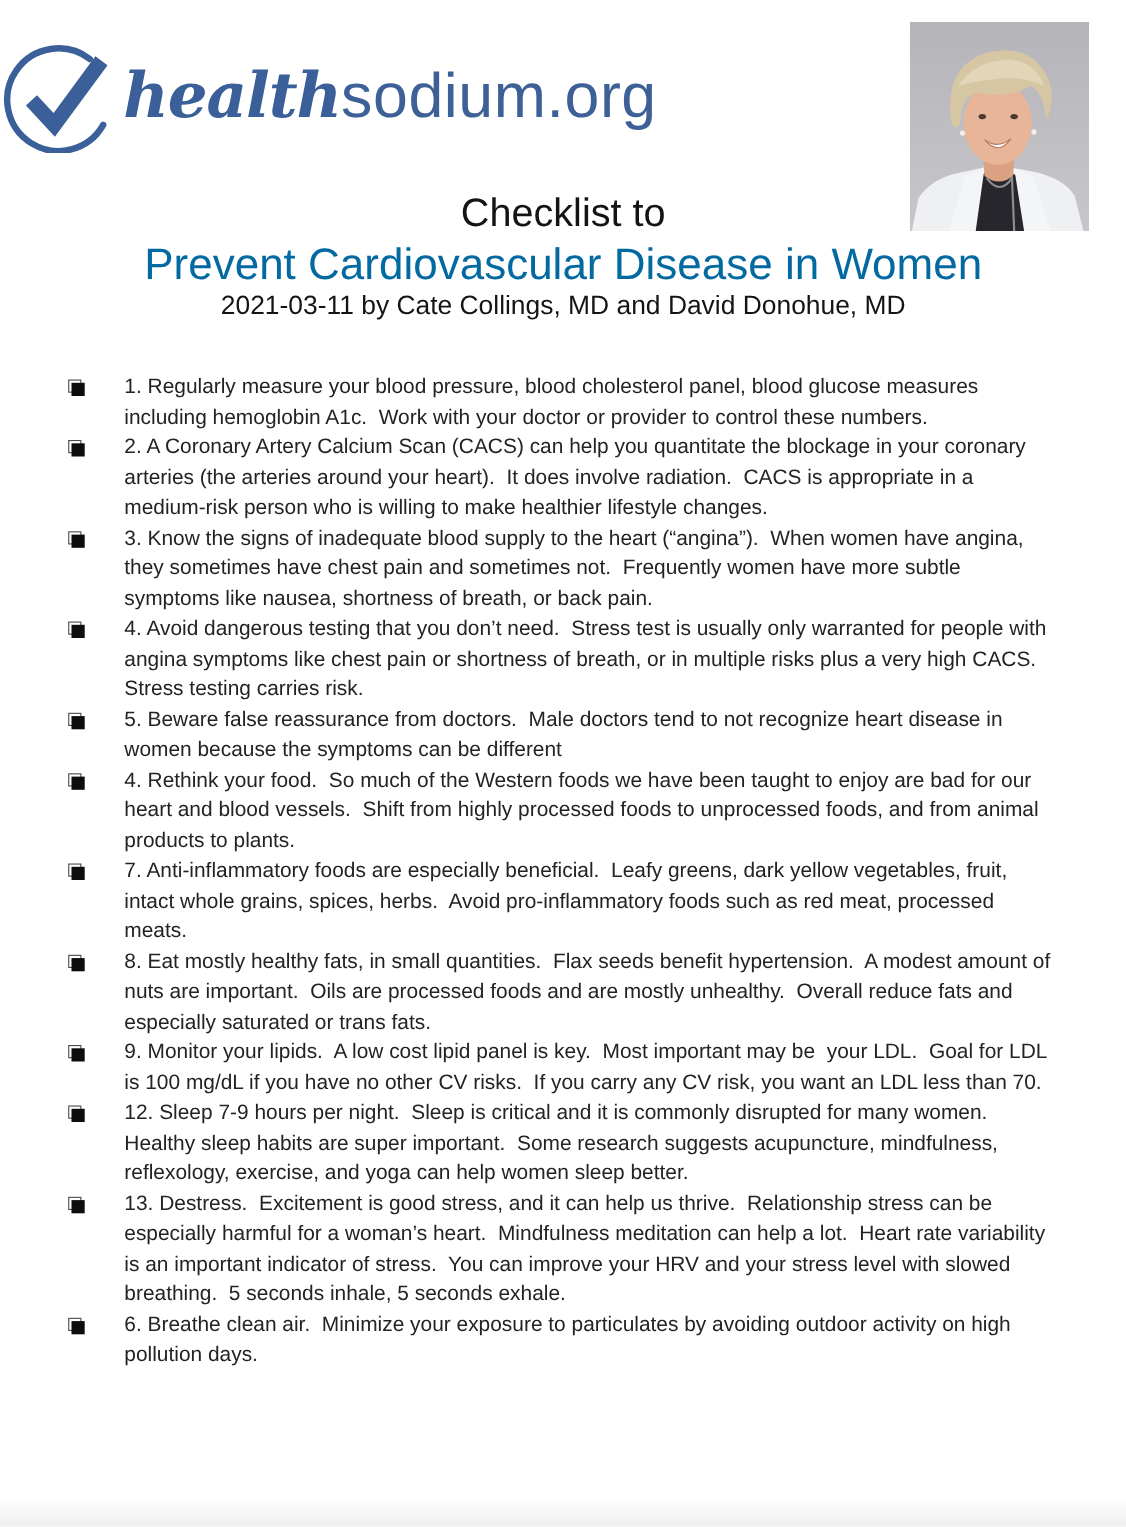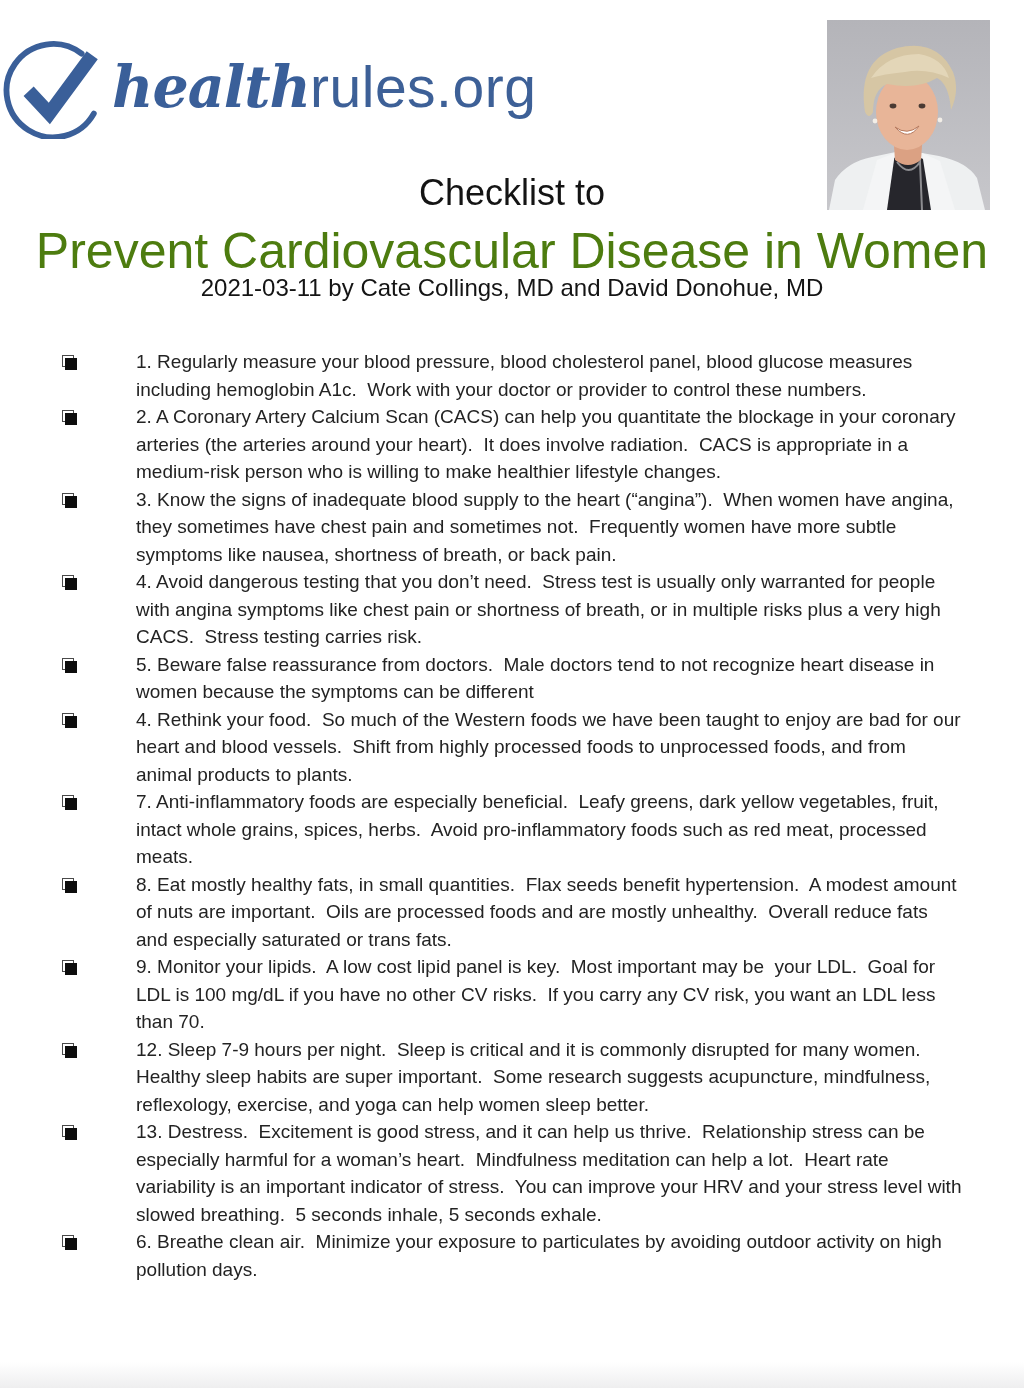--- a/index.html
+++ b/index.html
@@ -31,31 +31,31 @@
     font-family:"Liberation Sans", sans-serif;
     font-weight:400; font-size:57px; color:#3d6097; letter-spacing:0.5px;
   }
 
   .portrait {
     position:absolute; top:20px; right:34px;
     width:163px; height:190px; overflow:hidden;
   }
 
   .pretitle { margin-top:30px; font-size:36px; line-height:34px; color:#141414; }
-  .title    { margin-top:18px;  font-size:50px; line-height:46px; font-weight:400; color:#4d7c0f; }
+  .title    { margin-top:8px;  font-size:40px; line-height:46px; font-weight:400; color:#0369a1; }
   .byline   { margin-top:0;  font-size:24px; line-height:28px; color:#141414; }
 
   
   .list {
     list-style:none;
     margin-top:46px;
     padding-left:62px;
     padding-right:60px;
   }
-  .item { display:flex;gap:23px; }
+  .item { display:flex; }
   .box-cell { width:51px; flex:none; padding-top:7px; }
   .cbx {
     display:block; position:relative; z-index:0;
     width:12px; height:12px;
     background:#ffffff;
     border:1.6px solid #4a4a4a;
   }
   .cbx::after {
     content:""; position:absolute; z-index:-1;
     left:2px; top:2px; width:12px; height:12px;
@@ -82,21 +82,21 @@
   <div class="logo-line">
     <div class="logo">
       <span class="logo-mark">
         <svg viewBox="0 0 100 100" width="106" height="106">
           <path d="M 77 19.5 A 44 44 0 1 0 88.5 76" fill="none" stroke="#3a5f99" stroke-width="5.5" stroke-linecap="round"></path>
           <path d="M 27 55 L 46.5 76 L 87 21" fill="none" stroke="#3a5f99" stroke-width="13" stroke-linecap="butt"></path>
         </svg>
       </span>
       <span class="logo-text">
         <span class="brand-bold">health</span>
-          <span class="brand-reg">rules.org</span>
+          <span class="brand-reg">sodium.org</span>
       </span>
     </div>
   </div>
 
   <div class="pretitle">Checklist to</div>
   <h1 class="title">Prevent Cardiovascular Disease in Women</h1>
   <div class="byline">2021-03-11 by Cate Collings, MD and David Donohue, MD</div>
 </div>
 
 <div class="portrait">

